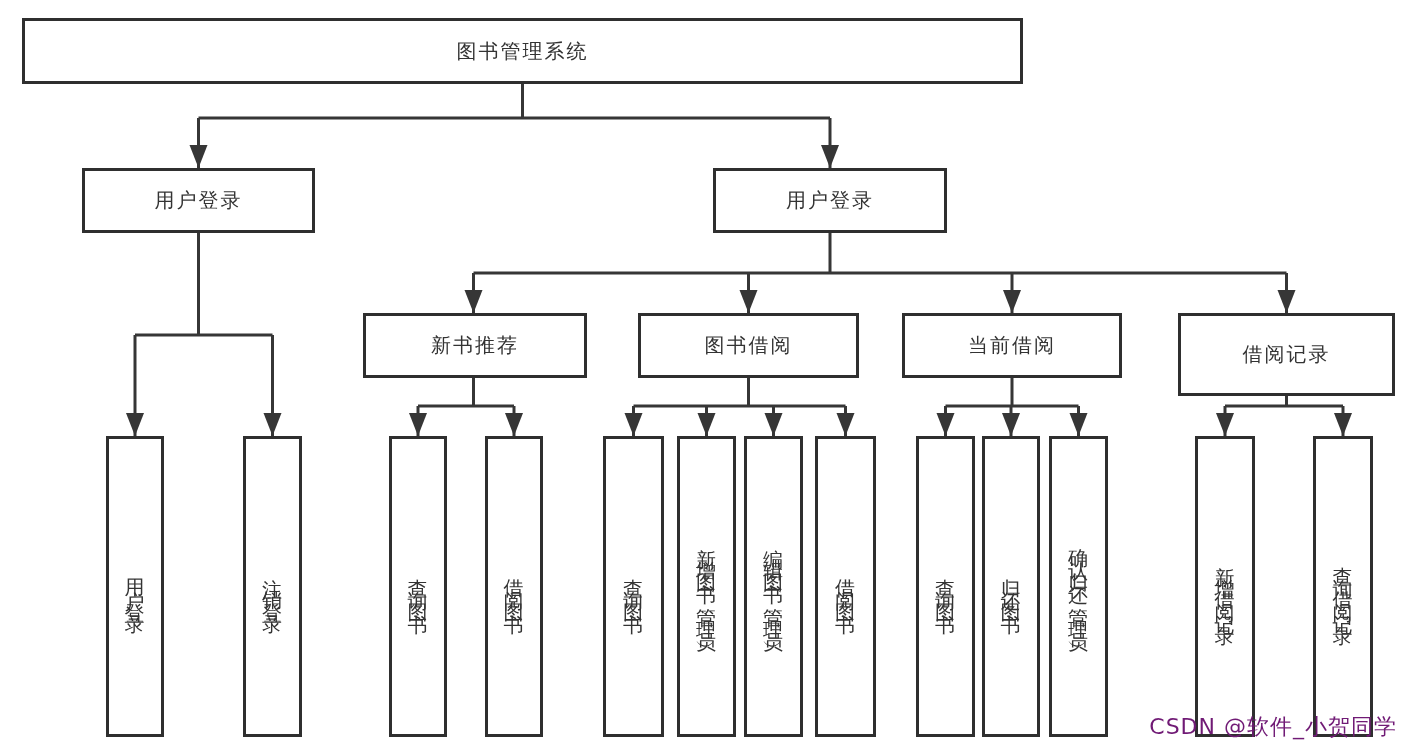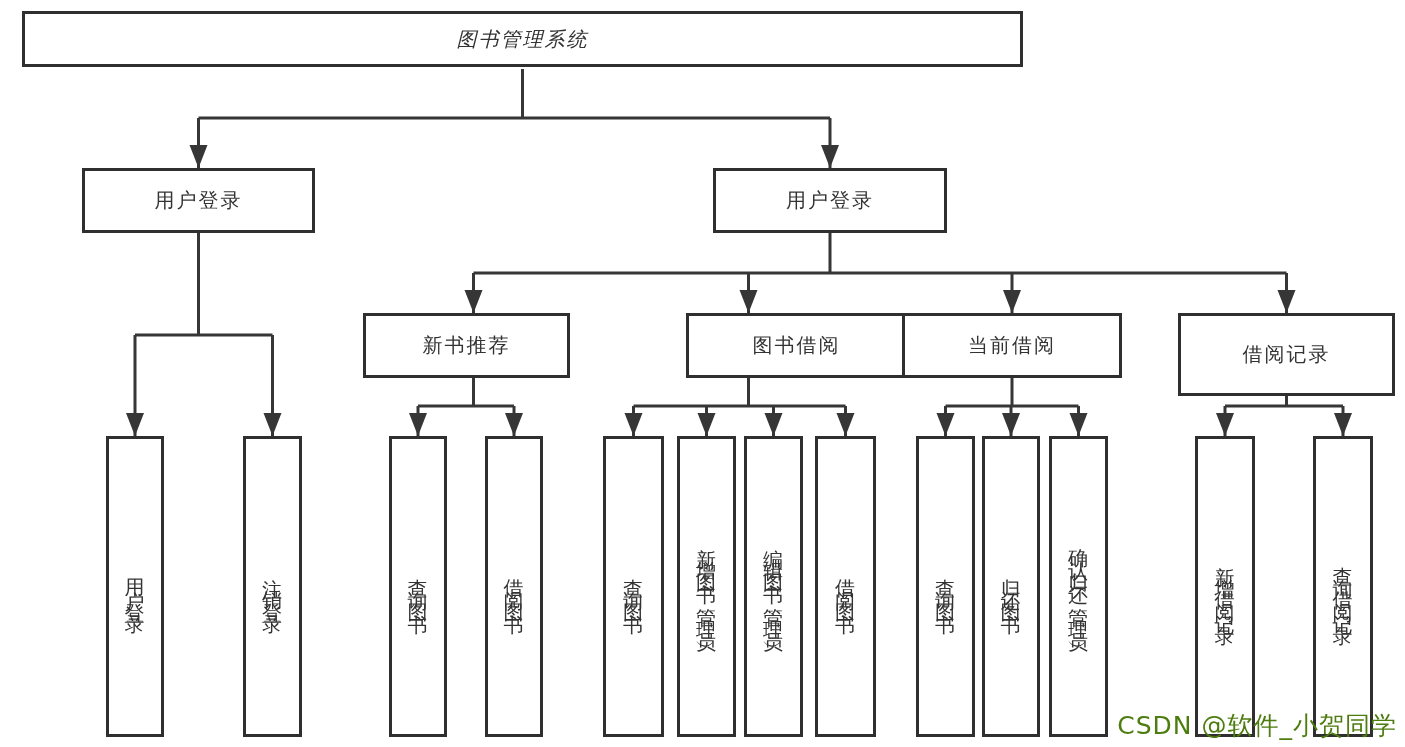--- a/index.html
+++ b/index.html
@@ -12,46 +12,46 @@
     position:absolute;background:#ffffff;border:3px solid #2f2f2f;box-sizing:border-box;
     display:flex;align-items:center;justify-content:center;
     font-size:20px;letter-spacing:2px;color:#333333;white-space:nowrap;
   }
   .leaf{
     writing-mode:vertical-rl;text-orientation:mixed;
     font-size:20px;letter-spacing:12px;line-height:1;white-space:normal;
     padding:4px 0;
   }
   
-  .n-root{left:22px;top:11px;width:1001px;height:56px;font-style:italic;}
+  .n-root{left:22px;top:18px;width:1001px;height:66px;}
   
   .n-l2-login{left:82px;top:168px;width:233px;height:65px;}
   .n-l2-mgmt{left:713px;top:168px;width:234px;height:65px;}
   
-  .n-l3-recommend{left:363px;top:313px;width:207px;height:65px;}
-  .n-l3-borrow{left:638px;top:313px;width:221px;height:65px;margin-left:48px;}
+  .n-l3-recommend{left:363px;top:313px;width:224px;height:65px;}
+  .n-l3-borrow{left:638px;top:313px;width:221px;height:65px;}
   .n-l3-current{left:902px;top:313px;width:220px;height:65px;}
   .n-l3-records{left:1178px;top:313px;width:217px;height:83px;}
   
   .n-a1{left:106px;top:436px;width:58px;height:301px;}
   .n-a2{left:243px;top:436px;width:59px;height:301px;}
   .n-b1{left:389px;top:436px;width:58px;height:301px;}
   .n-b2{left:485px;top:436px;width:58px;height:301px;}
   .n-c1{left:603px;top:436px;width:61px;height:301px;}
   .n-c2{left:677px;top:436px;width:59px;height:301px;}
   .n-c3{left:744px;top:436px;width:59px;height:301px;}
   .n-c4{left:815px;top:436px;width:61px;height:301px;}
   .n-d1{left:916px;top:436px;width:59px;height:301px;}
   .n-d2{left:982px;top:436px;width:58px;height:301px;}
   .n-d3{left:1049px;top:436px;width:59px;height:301px;}
   .n-e1{left:1195px;top:436px;width:60px;height:301px;}
   .n-e2{left:1313px;top:436px;width:60px;height:301px;}
   .watermark{
     position:absolute;right:8px;bottom:5px;
-    font-size:25px;letter-spacing:1px;color:#4d7c0f;
+    font-size:22px;letter-spacing:1px;color:#701a75;
   }
 </style>
 </head>
 <body>
 
 <div class="canvas">
 
   <svg class="connectors" viewBox="0 0 1405 747" xmlns="http://www.w3.org/2000/svg">
     <defs>
       <marker id="arw" markerUnits="userSpaceOnUse" markerWidth="26" markerHeight="20" refX="23" refY="10" orient="auto">

